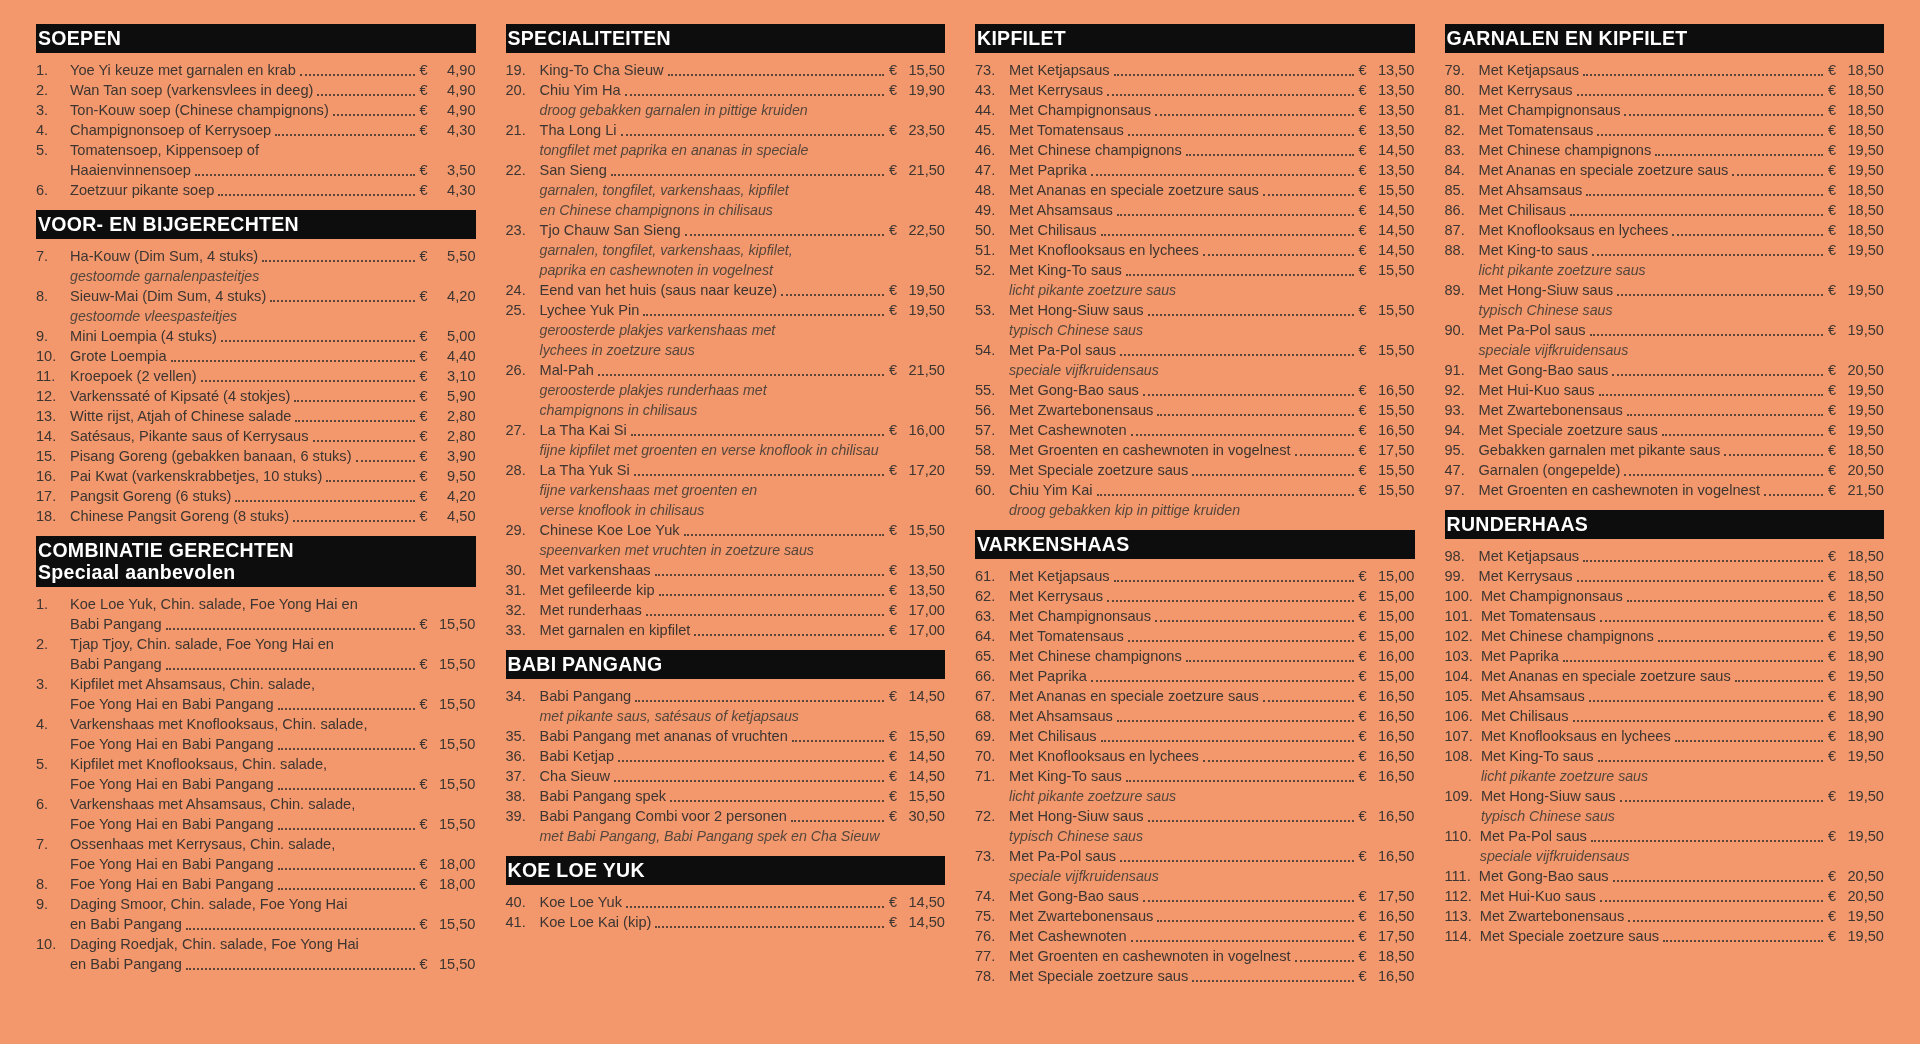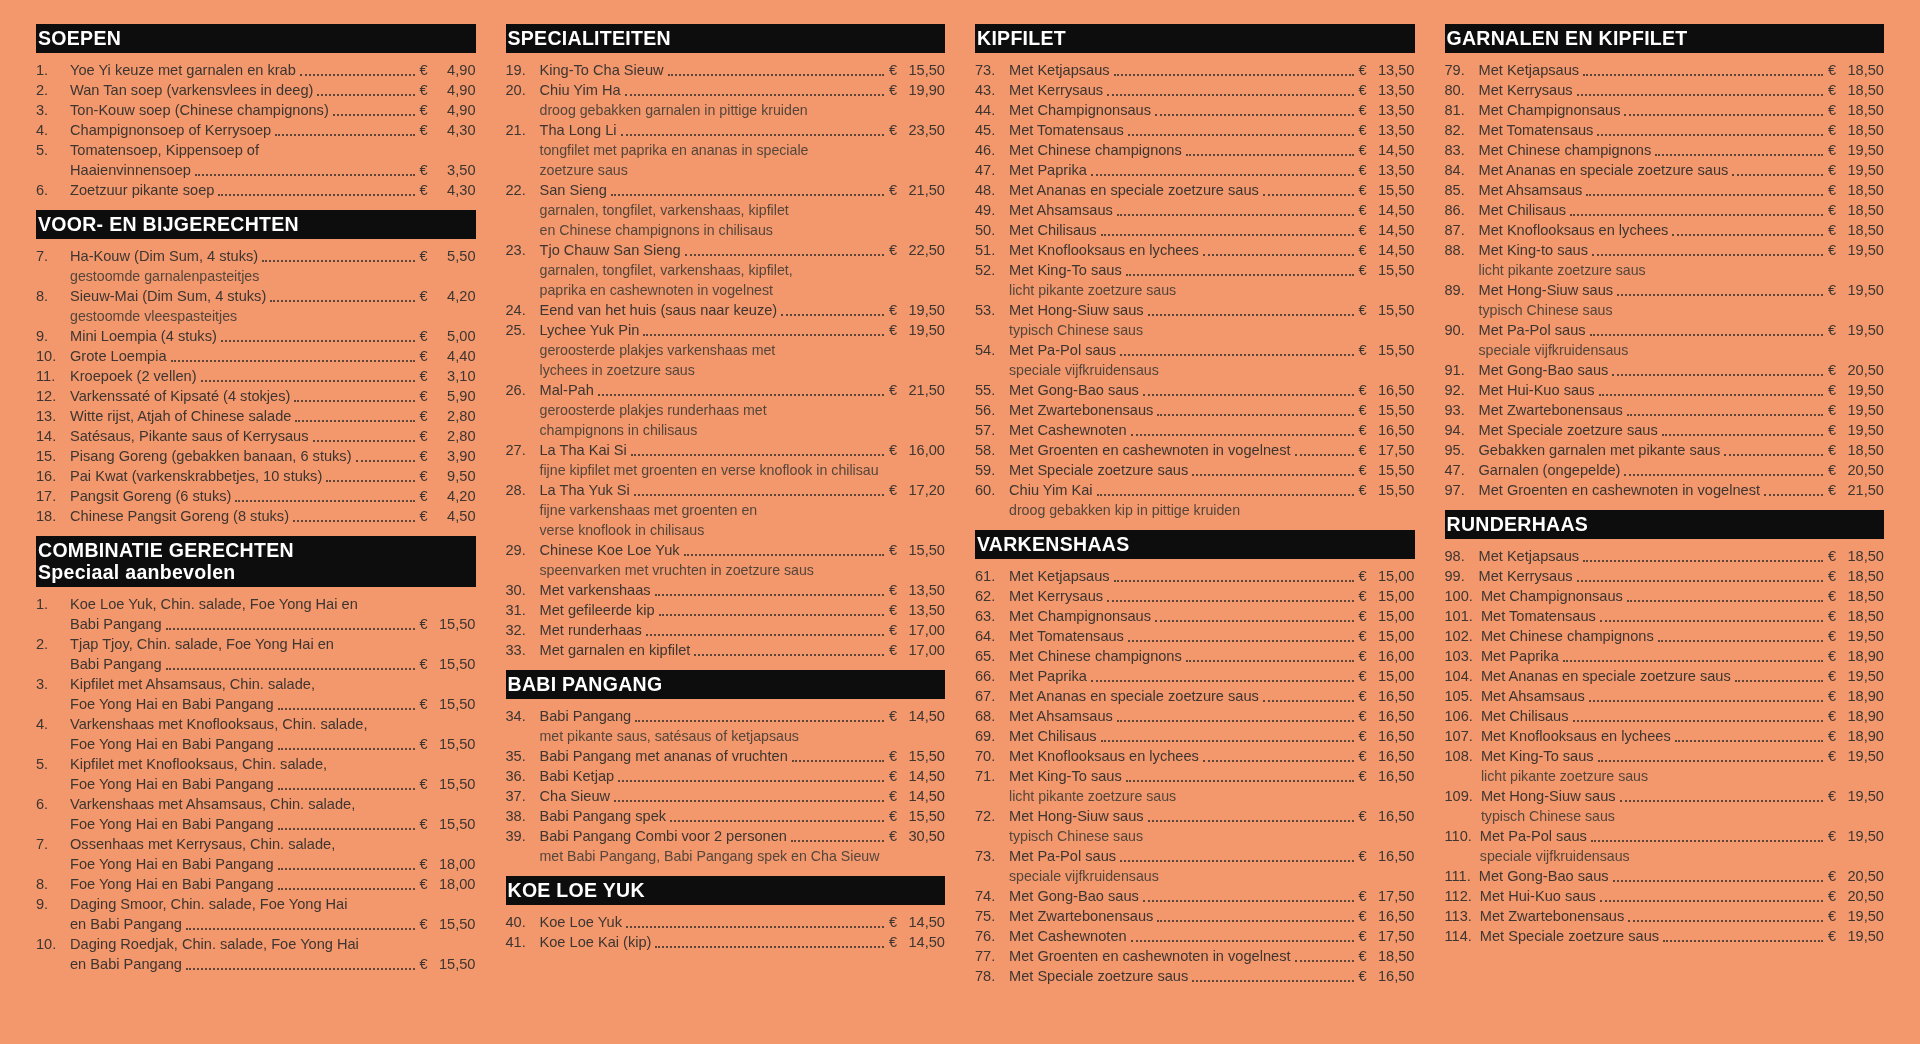--- a/index.html
+++ b/index.html
@@ -44,20 +44,21 @@
     margin: 0 5px 4px 4px;
   }
   .price {
     flex: none;
     display: flex;
     justify-content: space-between;
     min-width: 56px;
     white-space: nowrap;
   }
   .desc {
+    font-style: italic;
     font-size: 14.2px;
     line-height: 20px;
     color: #55463c;
   }
 </style>
 </head>
 <body>
 
 <div class="page" id="menu-root">
     <div class="col">
@@ -511,21 +512,20 @@
           <div class="content">
             <div class="line">
               <span class="name">Tha Long Li</span>
               <div class="dots"></div>
               <span class="price">
                 <span class="cur">€</span>
                 <span class="amt">23,50</span>
               </span>
             </div>
             <div class="desc">tongfilet met paprika en ananas in speciale</div>
-            <div class="desc">zoetzure saus</div>
           </div>
         </div>
         <div class="item">
           <span class="num">22.</span>
           <div class="content">
             <div class="line">
               <span class="name">San Sieng</span>
               <div class="dots"></div>
               <span class="price">
                 <span class="cur">€</span>

